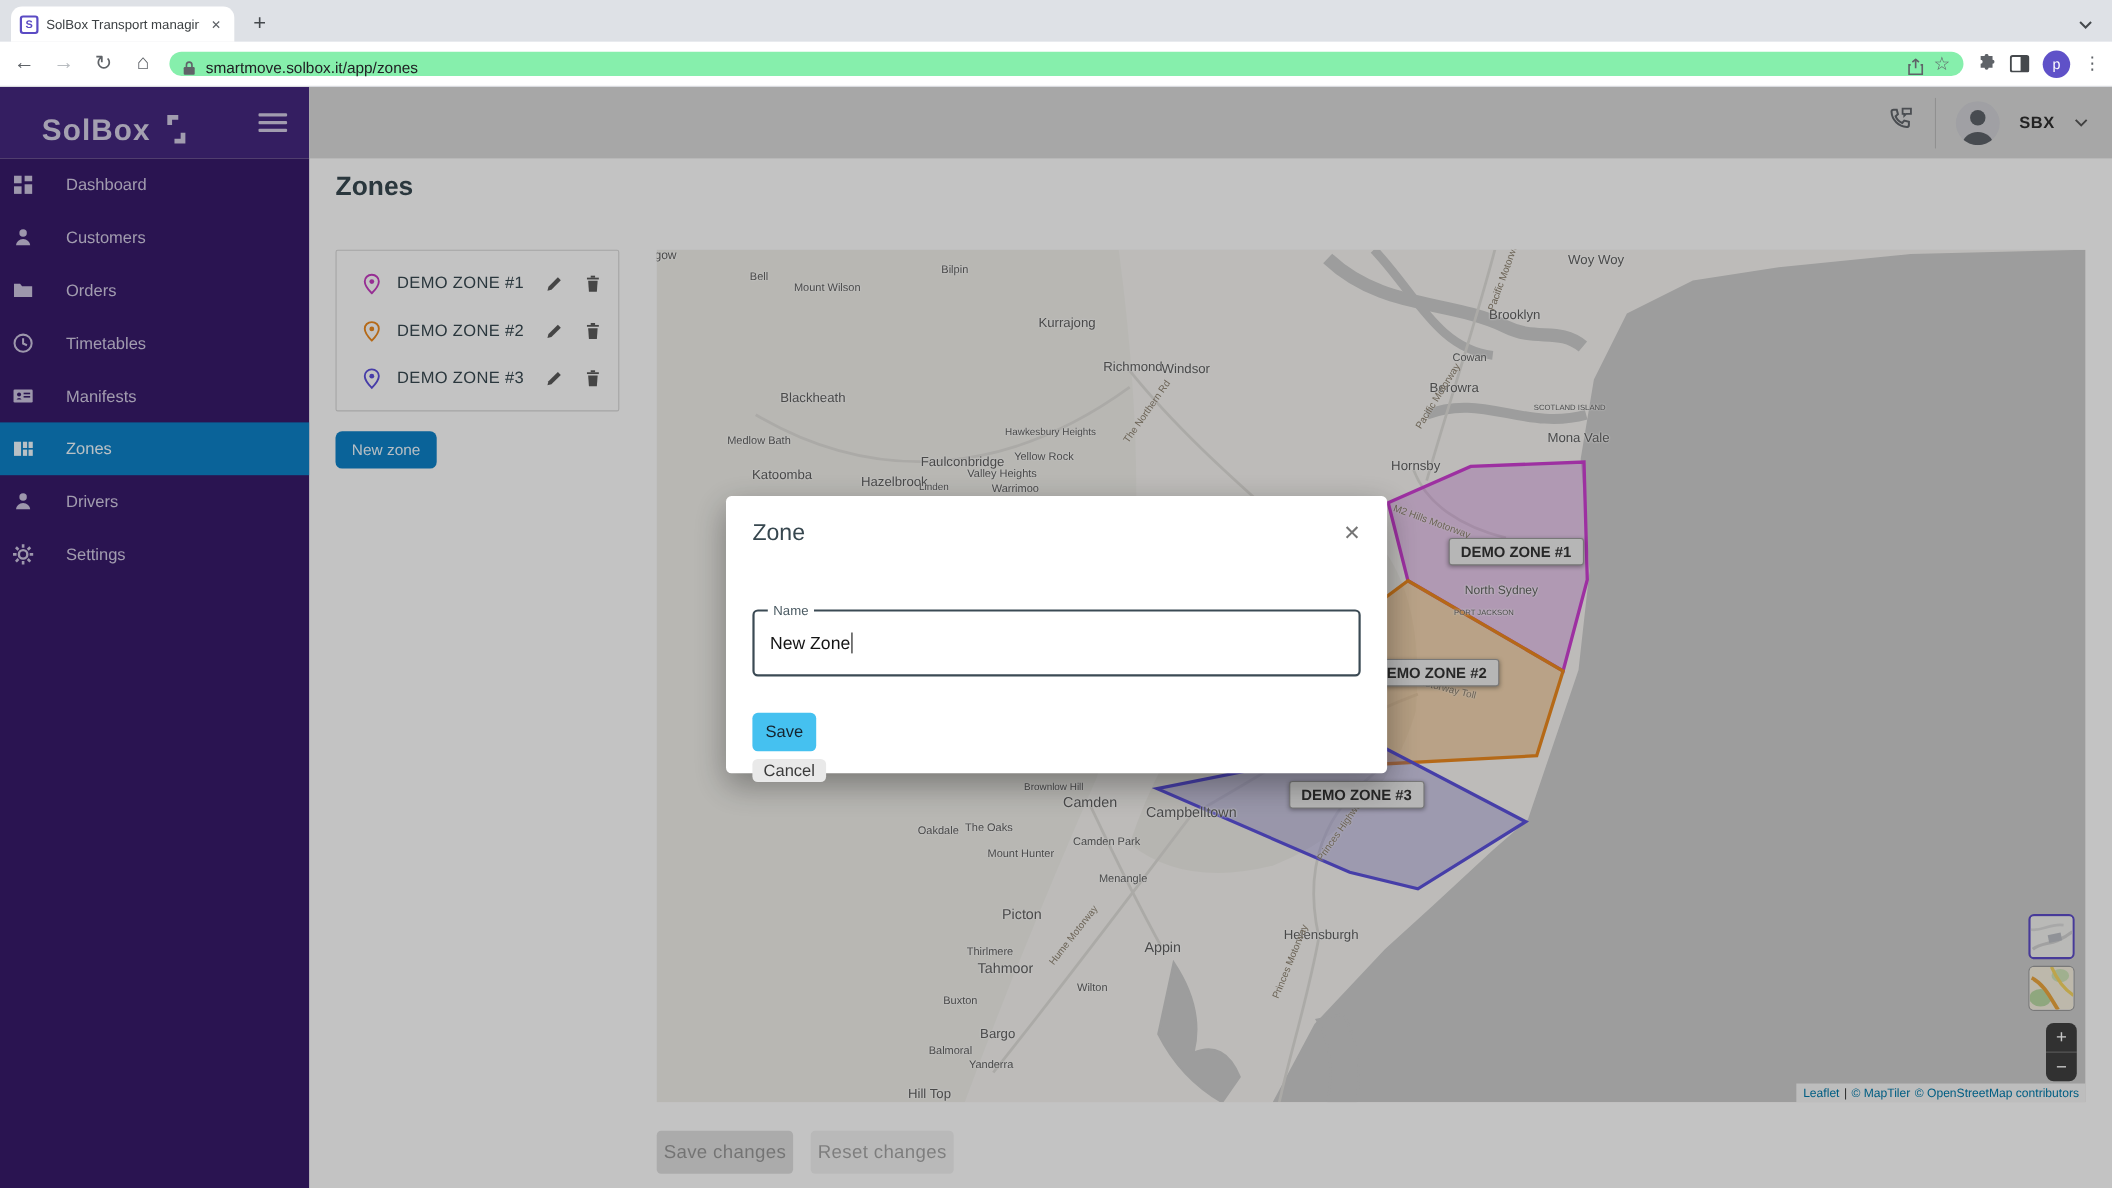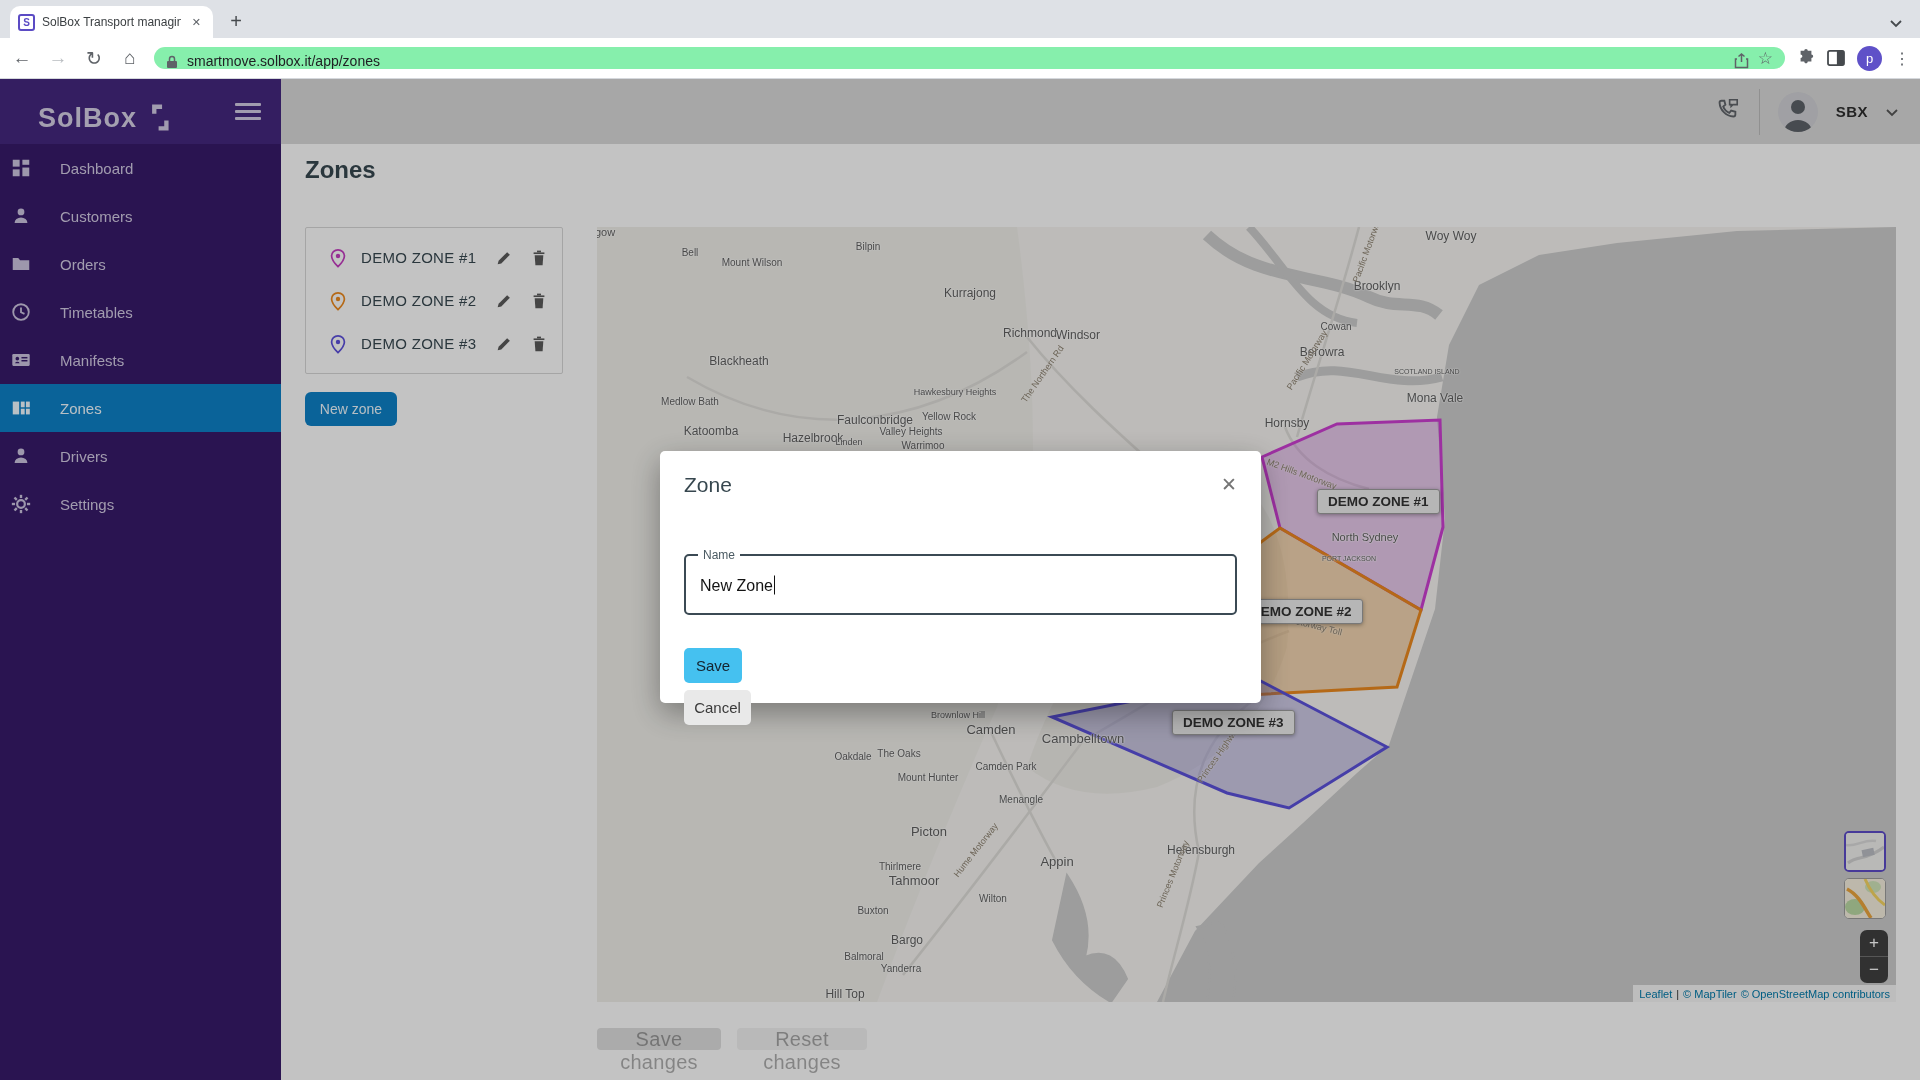--- a/index.html
+++ b/index.html
@@ -51,22 +51,22 @@
   
   .page-title { position:absolute; left:305px; top:156px; font-size:24px; color:#37474f; }
   .zone-card { position:absolute; left:305px; top:227px; width:258px; height:147px;
                border:1px solid #d4d4d4; border-radius:2px; padding:8px 12px 8px 22px;
                display:flex; flex-direction:column; justify-content:space-around; }
   .zone-row { display:flex; align-items:center; gap:13px; }
   .zone-row .zname { font-size:15px; color:#37474f; letter-spacing:0.3px; flex:1; white-space:nowrap; }
   .icon-btn { display:flex; align-items:center; padding:2px; }
   .btn-primary { position:absolute; left:305px; top:392px; width:92px; height:34px; background:#0d7fc4;
                  color:#eaf4fb; font-size:14px; border:none; border-radius:6px; }
-  .btn-disabled { position:absolute; top:1028px; height:22px; border:none; border-radius:4px;
-                  font-size:20px; color:rgba(0,0,0,0.32); letter-spacing:0.3px; }
+  .btn-disabled { position:absolute; top:1028px; height:39px; border:none; border-radius:4px;
+                  font-size:17px; color:rgba(0,0,0,0.32); letter-spacing:0.3px; }
 
   
   .map { position:absolute; left:597px; top:227px; width:1299px; height:775px; background:#f2f0ed; overflow:hidden; }
   .map svg.base { position:absolute; left:0; top:0; }
   .place { position:absolute; transform:translate(-50%,-50%); color:#5e5e5e; white-space:nowrap;
            text-shadow:0 0 2px #fdfdfd, 0 0 2px #fdfdfd; }
   .roadlbl { position:absolute; color:#8a7f6e; font-size:9px; white-space:nowrap; text-shadow:0 0 2px #f5f3f0; }
   .zone-tip { position:absolute; background:#e9e9e9; border:1px solid #9a9a9a; border-radius:3px;
               padding:4px 10px; font-size:13.5px; font-weight:bold; color:#333;
               box-shadow:0 1px 4px rgba(0,0,0,0.35); white-space:nowrap; }
@@ -91,21 +91,21 @@
   .field { position:absolute; left:24px; right:24px; top:103px; height:61px;
            border:2px solid #3b4a54; border-radius:5px; }
   .field-label { position:absolute; left:12px; top:-8px; background:#fff; padding:0 5px;
                  font-size:12px; color:#4a5a62; }
   .field-value { position:absolute; left:14px; top:50%; transform:translateY(-50%);
                  font-size:16px; color:#141414; }
   .caret { display:inline-block; width:1.5px; height:19px; background:#111; vertical-align:-4px; margin-left:1px; }
   .modal-btns { position:absolute; left:24px; top:197px; display:flex; gap:7px;flex-direction:column; }
   .btn-save { width:58px; height:35px; background:#45c1f0; color:#15232e; border:none;
               border-radius:5px; font-size:15px; }
-  .btn-cancel { width:67px; height:35px; background:#e9e9e9; color:#3a3a3a; border:none;
+  .btn-cancel { width:67px; height:21px; background:#e9e9e9; color:#3a3a3a; border:none;
                 border-radius:5px; font-size:15px; }
 </style>
 </head>
 <body>
 
 <div class="chrome">
   <div class="tabstrip">
     <div class="tab">
       <span class="favicon">S</span>
       <span class="tab-title">SolBox Transport managing pla</span>

